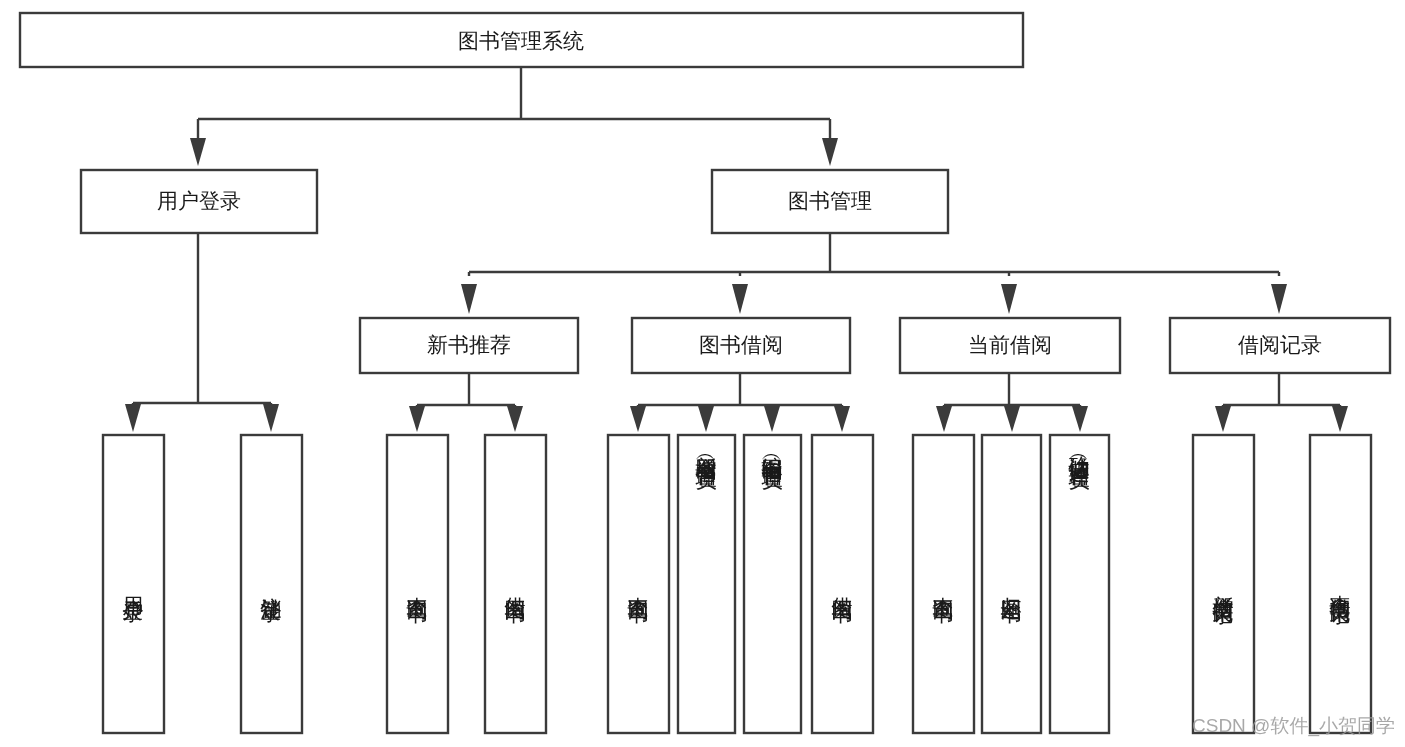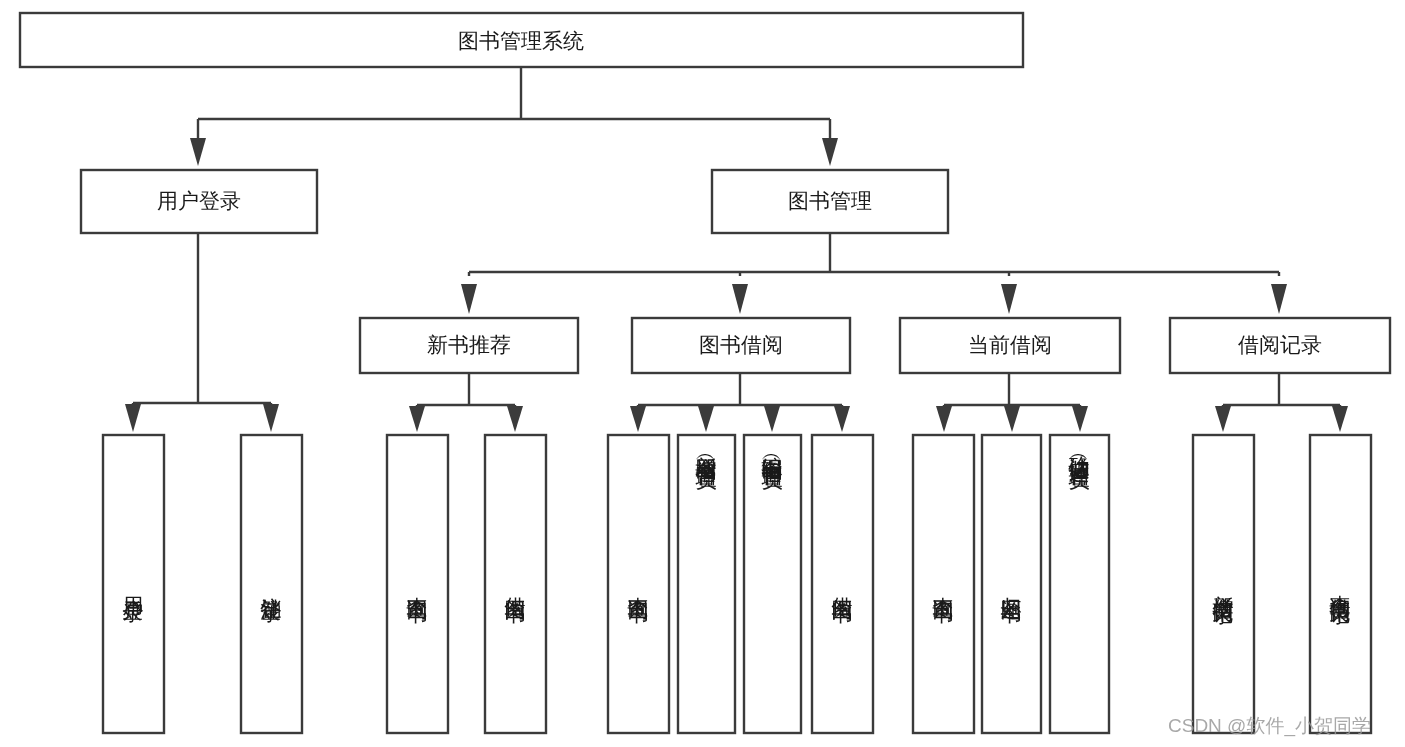--- a/index.html
+++ b/index.html
@@ -155,15 +155,15 @@
   <div class="node-label-v" style="left:608px; top:435px; width:61px; height:298px;">查询图书</div>
   <div class="node-label-v align-top" style="left:678px; top:435px; width:57px; height:298px;">新增图书（管理员）</div>
   <div class="node-label-v align-top" style="left:744px; top:435px; width:57px; height:298px;">编辑图书（管理员）</div>
   <div class="node-label-v" style="left:812px; top:435px; width:61px; height:298px;">借阅图书</div>
   <div class="node-label-v" style="left:913px; top:435px; width:61px; height:298px;">查询图书</div>
   <div class="node-label-v" style="left:982px; top:435px; width:59px; height:298px;">归还图书</div>
   <div class="node-label-v align-top" style="left:1050px; top:435px; width:59px; height:298px;">确认归还（管理员）</div>
   <div class="node-label-v" style="left:1193px; top:435px; width:61px; height:298px;">新增借阅记录</div>
   <div class="node-label-v" style="left:1310px; top:435px; width:61px; height:298px;">查询借阅记录</div>
 
-  <div class="watermark" style="left:1168px; top:713px;">CSDN @软件_小贺同学</div>
+  <div class="watermark" style="left:1192px; top:713px;">CSDN @软件_小贺同学</div>
 
 </div>
 
 </body></html>

